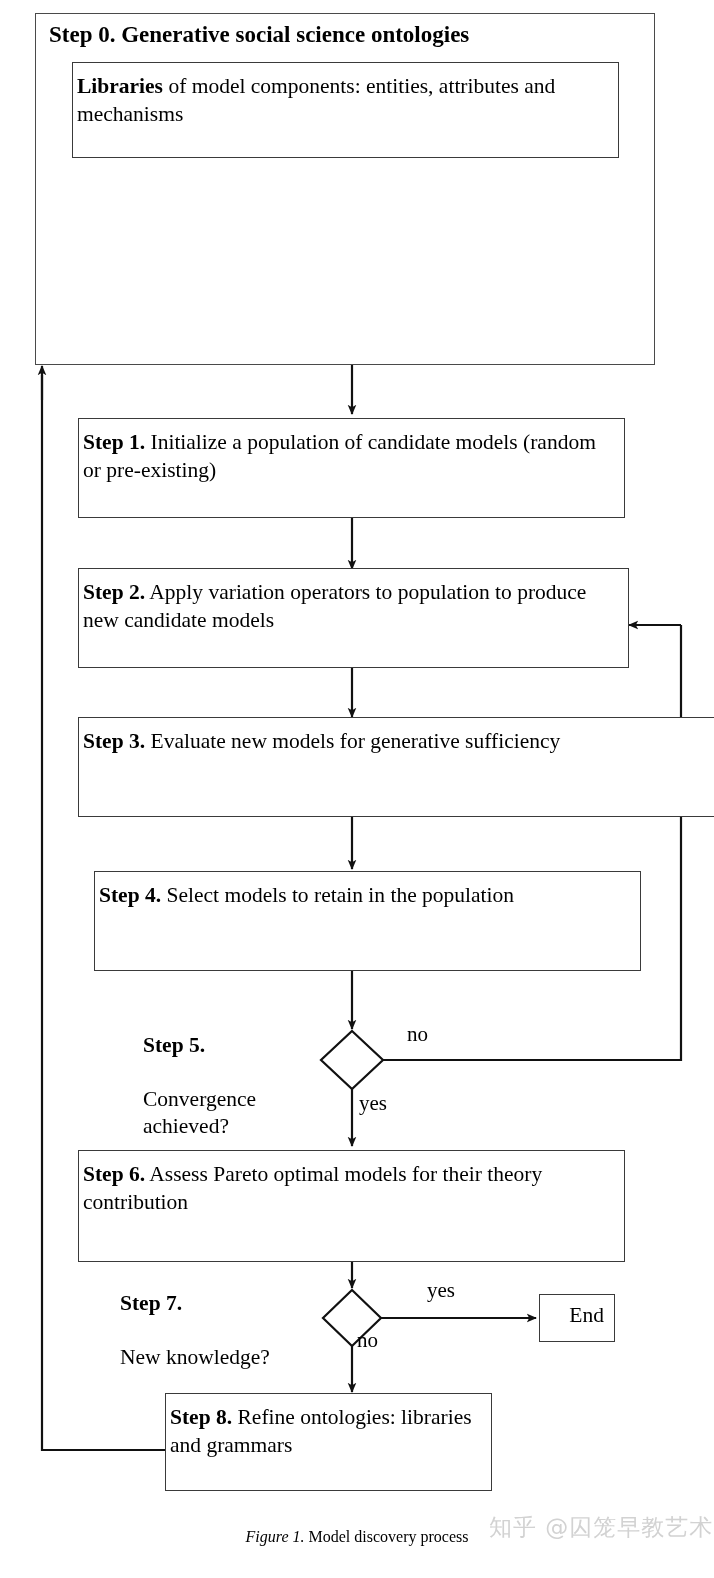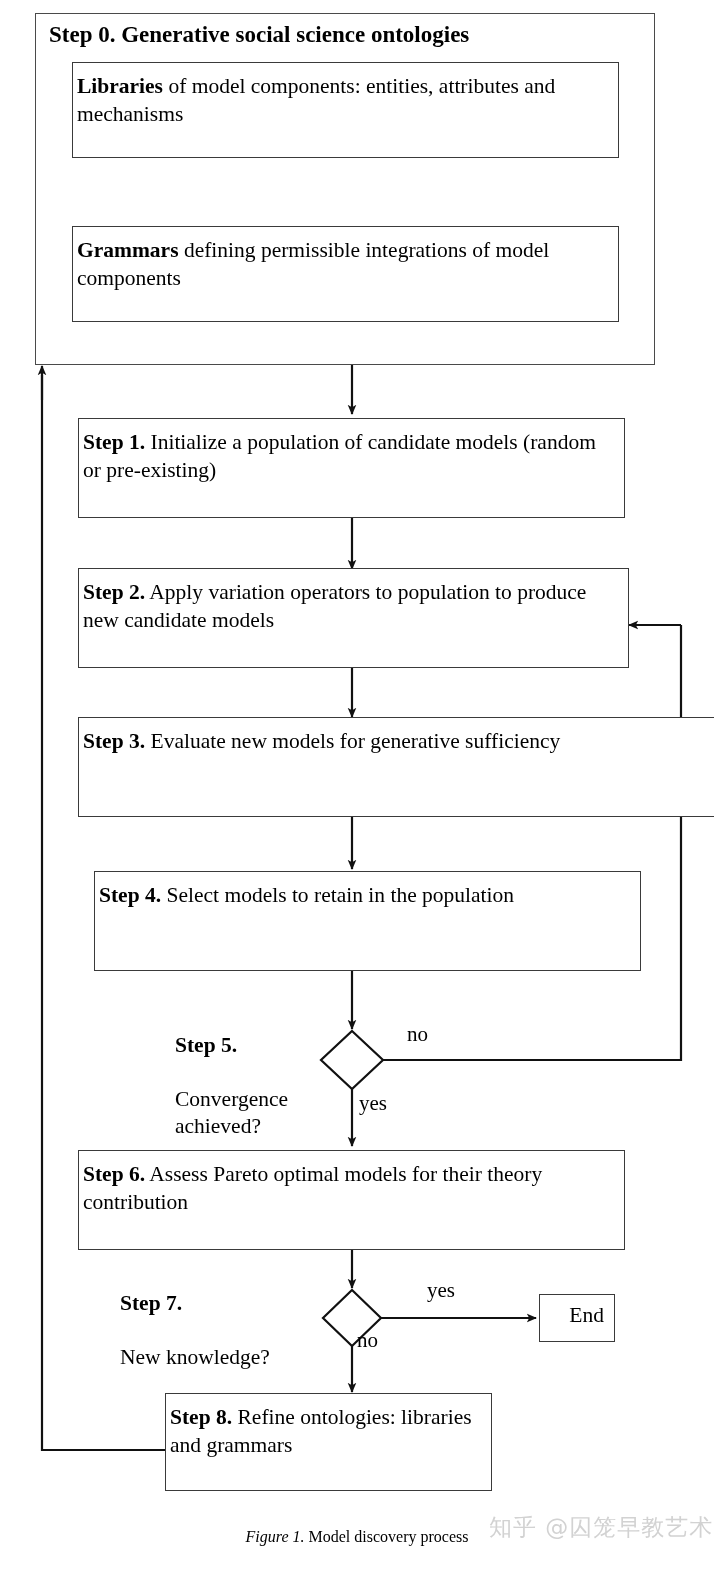--- a/index.html
+++ b/index.html
@@ -99,48 +99,45 @@
   </svg>
 
   <div class="box outer" style="left:35px;top:13px;width:620px;height:352px;">
     <div class="outer-title">Step 0. Generative social science ontologies</div>
   </div>
 
   <div class="box" style="left:72px;top:62px;width:547px;height:96px;">
     <span style="font-weight:bold">Libraries</span><span> of model components: entities, attributes and mechanisms</span>
   </div>
 
-  <div class="box" style="left:72px;top:226px;width:547px;height:96px;">
-    <span style="font-weight:bold">Grammars</span><span> defining permissible integrations of model components</span>
-  </div>
 
   <div class="box" style="left:78px;top:418px;width:547px;height:100px;">
     <span style="font-weight:bold">Step 1.</span><span> Initialize a population of candidate models (random or pre-existing)</span>
   </div>
 
   <div class="box" style="left:78px;top:568px;width:551px;height:100px;">
     <span style="font-weight:bold">Step 2.</span><span> Apply variation operators to population to produce new candidate models</span>
   </div>
 
   <div class="box" style="left:78px;top:717px;width:657px;height:100px;">
     <span style="font-weight:bold">Step 3.</span><span> Evaluate new models for generative sufficiency</span>
   </div>
 
   <div class="box" style="left:78px;top:871px;width:547px;height:100px;margin-left:16px;">
     <span style="font-weight:bold">Step 4.</span><span> Select models to retain in the population</span>
   </div>
 
-  <div class="label" style="left:143px;top:1005px;width:175px;margin-left:32px;">
+  <div class="label" style="left:143px;top:1005px;width:175px;">
     <span class="hd">Step 5.</span><br>
     <span>Convergence achieved?</span>
   </div>
   <div class="edge-label" style="left:407px;top:1022px;">no</div>
   <div class="edge-label" style="left:359px;top:1091px;">yes</div>
 
-  <div class="box" style="left:78px;top:1150px;width:547px;height:100px;">
+  <div class="box" style="left:78px;top:1150px;width:547px;height:112px;">
     <span style="font-weight:bold">Step 6.</span><span> Assess Pareto optimal models for their theory contribution</span>
   </div>
 
   <div class="label" style="left:120px;top:1263px;width:210px;">
     <span class="hd">Step 7.</span><br>
     <span>New knowledge?</span>
   </div>
   <div class="edge-label" style="left:427px;top:1278px;">yes</div>
   <div class="edge-label" style="left:357px;top:1328px;">no</div>
 

